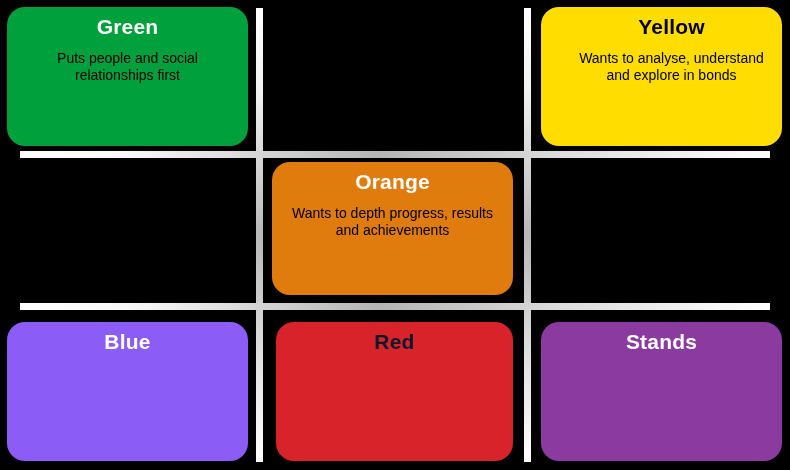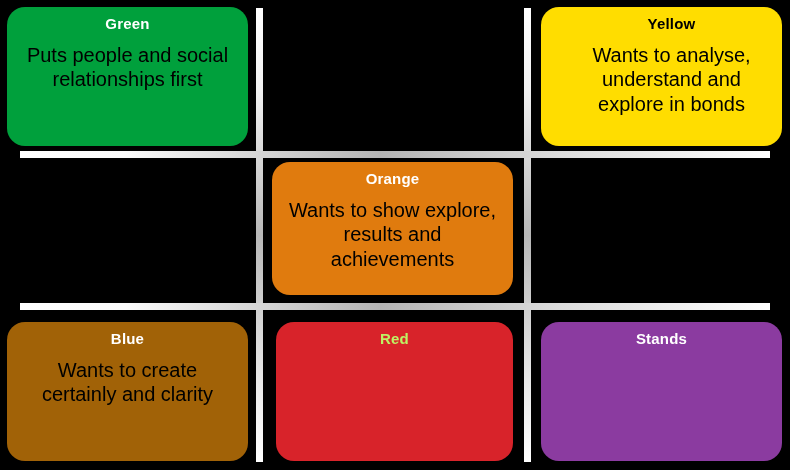--- a/index.html
+++ b/index.html
@@ -45,27 +45,27 @@
     border-radius: 18px;
     box-sizing: border-box;
     padding: 8px 14px 10px 14px;
     display: flex;
     flex-direction: column;
     align-items: center;
     text-align: center;
     line-height: 1.18;
   }
   .card .title {
-    font-size: 15px;
+    font-size: 21px;
     font-weight: bold;
     letter-spacing: 0.2px;
     margin-bottom: 10px;
   }
   .card .body {
-    font-size: 20px;
+    font-size: 14px;
     font-weight: normal;
     color: #000000;
     line-height: 1.24;
   }
   .title.light { color: #ffffff; }
   .title.dark  { color: #000000; }
 
   
   .card.green  { left: 7px;   top: 7px;   width: 241px; height: 139px; }
   .card.yellow { left: 541px; top: 7px;   width: 241px; height: 139px; padding-left: 34px; }
@@ -89,29 +89,28 @@
     <div class="body">Puts people and social relationships first</div>
   </div>
 
   <div class="card yellow" style="background: rgb(255, 221, 0);">
     <div class="title dark" style="color: rgb(0, 0, 0);">Yellow</div>
     <div class="body">Wants to analyse, understand and explore in bonds</div>
   </div>
 
   <div class="card orange" style="background: rgb(224, 123, 14);">
     <div class="title light" style="color: rgb(255, 255, 255);">Orange</div>
-    <div class="body">Wants to show explore, results and achievements</div>
+    <div class="body">Wants to depth progress, results and achievements</div>
   </div>
 
-  <div class="card blue" style="background: #a16207;">
+  <div class="card blue" style="background: #8b5cf6;">
     <div class="title light" style="color: rgb(255, 255, 255);">Blue</div>
-    <div class="body">Wants to create certainly and clarity</div>
   </div>
 
   <div class="card red" style="background: rgb(216, 35, 42);">
-    <div class="title light" style="color: #bef264;">Red</div>
+    <div class="title light" style="color: #0f172a;">Red</div>
   </div>
 
   <div class="card purple" style="background: rgb(139, 59, 160);">
     <div class="title light" style="color: rgb(255, 255, 255);">Stands</div>
   </div>
 
 </div>
 
 </body></html>

